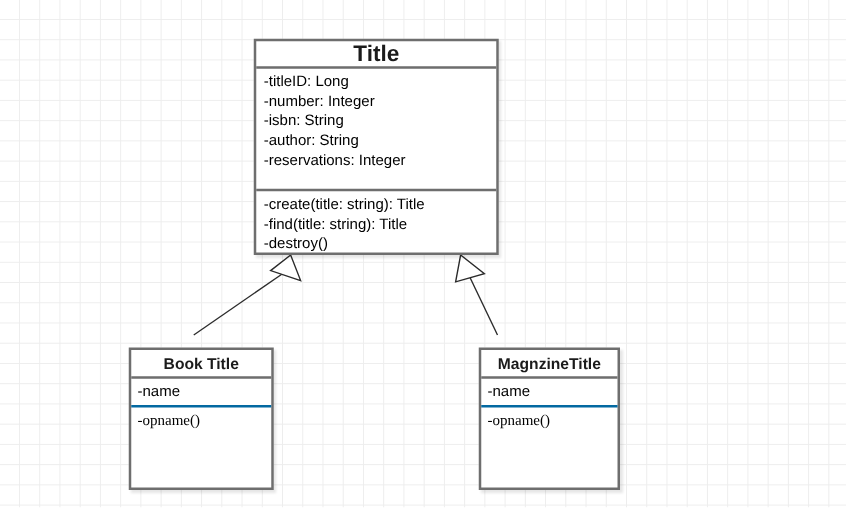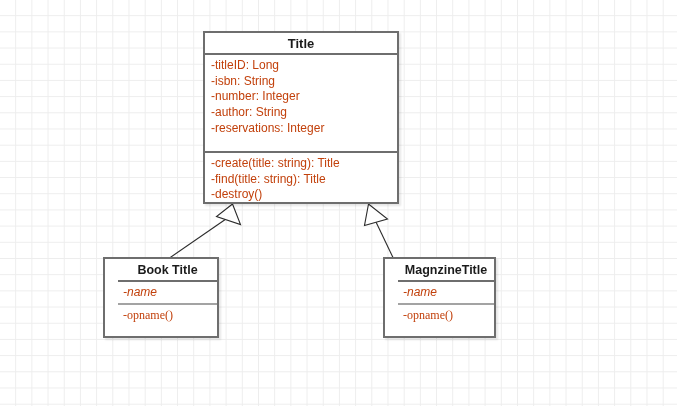--- a/index.html
+++ b/index.html
@@ -42,76 +42,74 @@
     box-sizing: border-box;
     text-align: center;
     font-weight: bold;
     color: #1b1b1b;
     border-bottom: 2px solid #6e6e6e;
     white-space: nowrap;
     overflow: hidden;
   }
   .compartment {
     box-sizing: border-box;
-    color: #c2410c;
+    color: #000000;
     overflow: hidden;
   }
   .compartment.divided {
     border-bottom: 2px solid #6e6e6e;
   }
   .member {
     white-space: nowrap;
     overflow: hidden;
   }
 
   
   #class-title {
     left: 203px;
     top: 31px;
     width: 196px;
     height: 173px;
   }
   #class-title .class-name {
     height: 22px;
     line-height: 21px;
-    font-size: 13px;
+    font-size: 18px;
   }
   #class-title .attributes {
     padding: 3px 0 3px 6px;
     height: 98px;
   }
   #class-title .attributes .member {
     font-size: 12px;
     line-height: 15.7px;
   }
   #class-title .operations {
     padding: 3px 0 3px 6px;
     height: 51px;
   }
   #class-title .operations .member {
     font-size: 12px;
     line-height: 15.7px;
   }
 
   
   .subclass {
-    top: 257px;
-    height: 81px;
-    padding-left: 13px;
+    top: 278px;
+    height: 114px;
   }
   .subclass .class-name {
     height: 23px;
     line-height: 22px;
     font-size: 12.5px;
   }
   .subclass .attributes {
     height: 23px;
     padding: 2px 0 0 5px;
-    border-bottom: 2px solid #a3a3a3;
-    font-style: italic;
+    border-bottom: 2px solid #0369a1;
   }
   .subclass .operations {
     padding: 2px 0 0 5px;
     font-family: Liberation Serif, serif;
   }
   .subclass .member {
     font-size: 12px;
     line-height: 17px;
   }
   #class-book-title {
@@ -138,22 +136,22 @@
     <g>
       <line x1="398" y1="268" x2="376" y2="222" stroke="#2b2b2b" stroke-width="1.1"></line>
       <polygon points="368.5,204 364.5,225.5 387.5,219" fill="#ffffff" stroke="#2b2b2b" stroke-width="1.1" stroke-linejoin="miter"></polygon>
     </g>
   </svg>
 
   <div class="uml-class" id="class-title">
     <div class="class-name">Title</div>
     <div class="compartment attributes divided">
       <div class="member">-titleID: Long</div>
+      <div class="member">-number: Integer</div>
       <div class="member">-isbn: String</div>
-      <div class="member">-number: Integer</div>
       <div class="member">-author: String</div>
       <div class="member">-reservations: Integer</div>
     </div>
     <div class="compartment operations">
       <div class="member">-create(title: string): Title</div>
       <div class="member">-find(title: string): Title</div>
       <div class="member">-destroy()</div>
     </div>
   </div>
 

